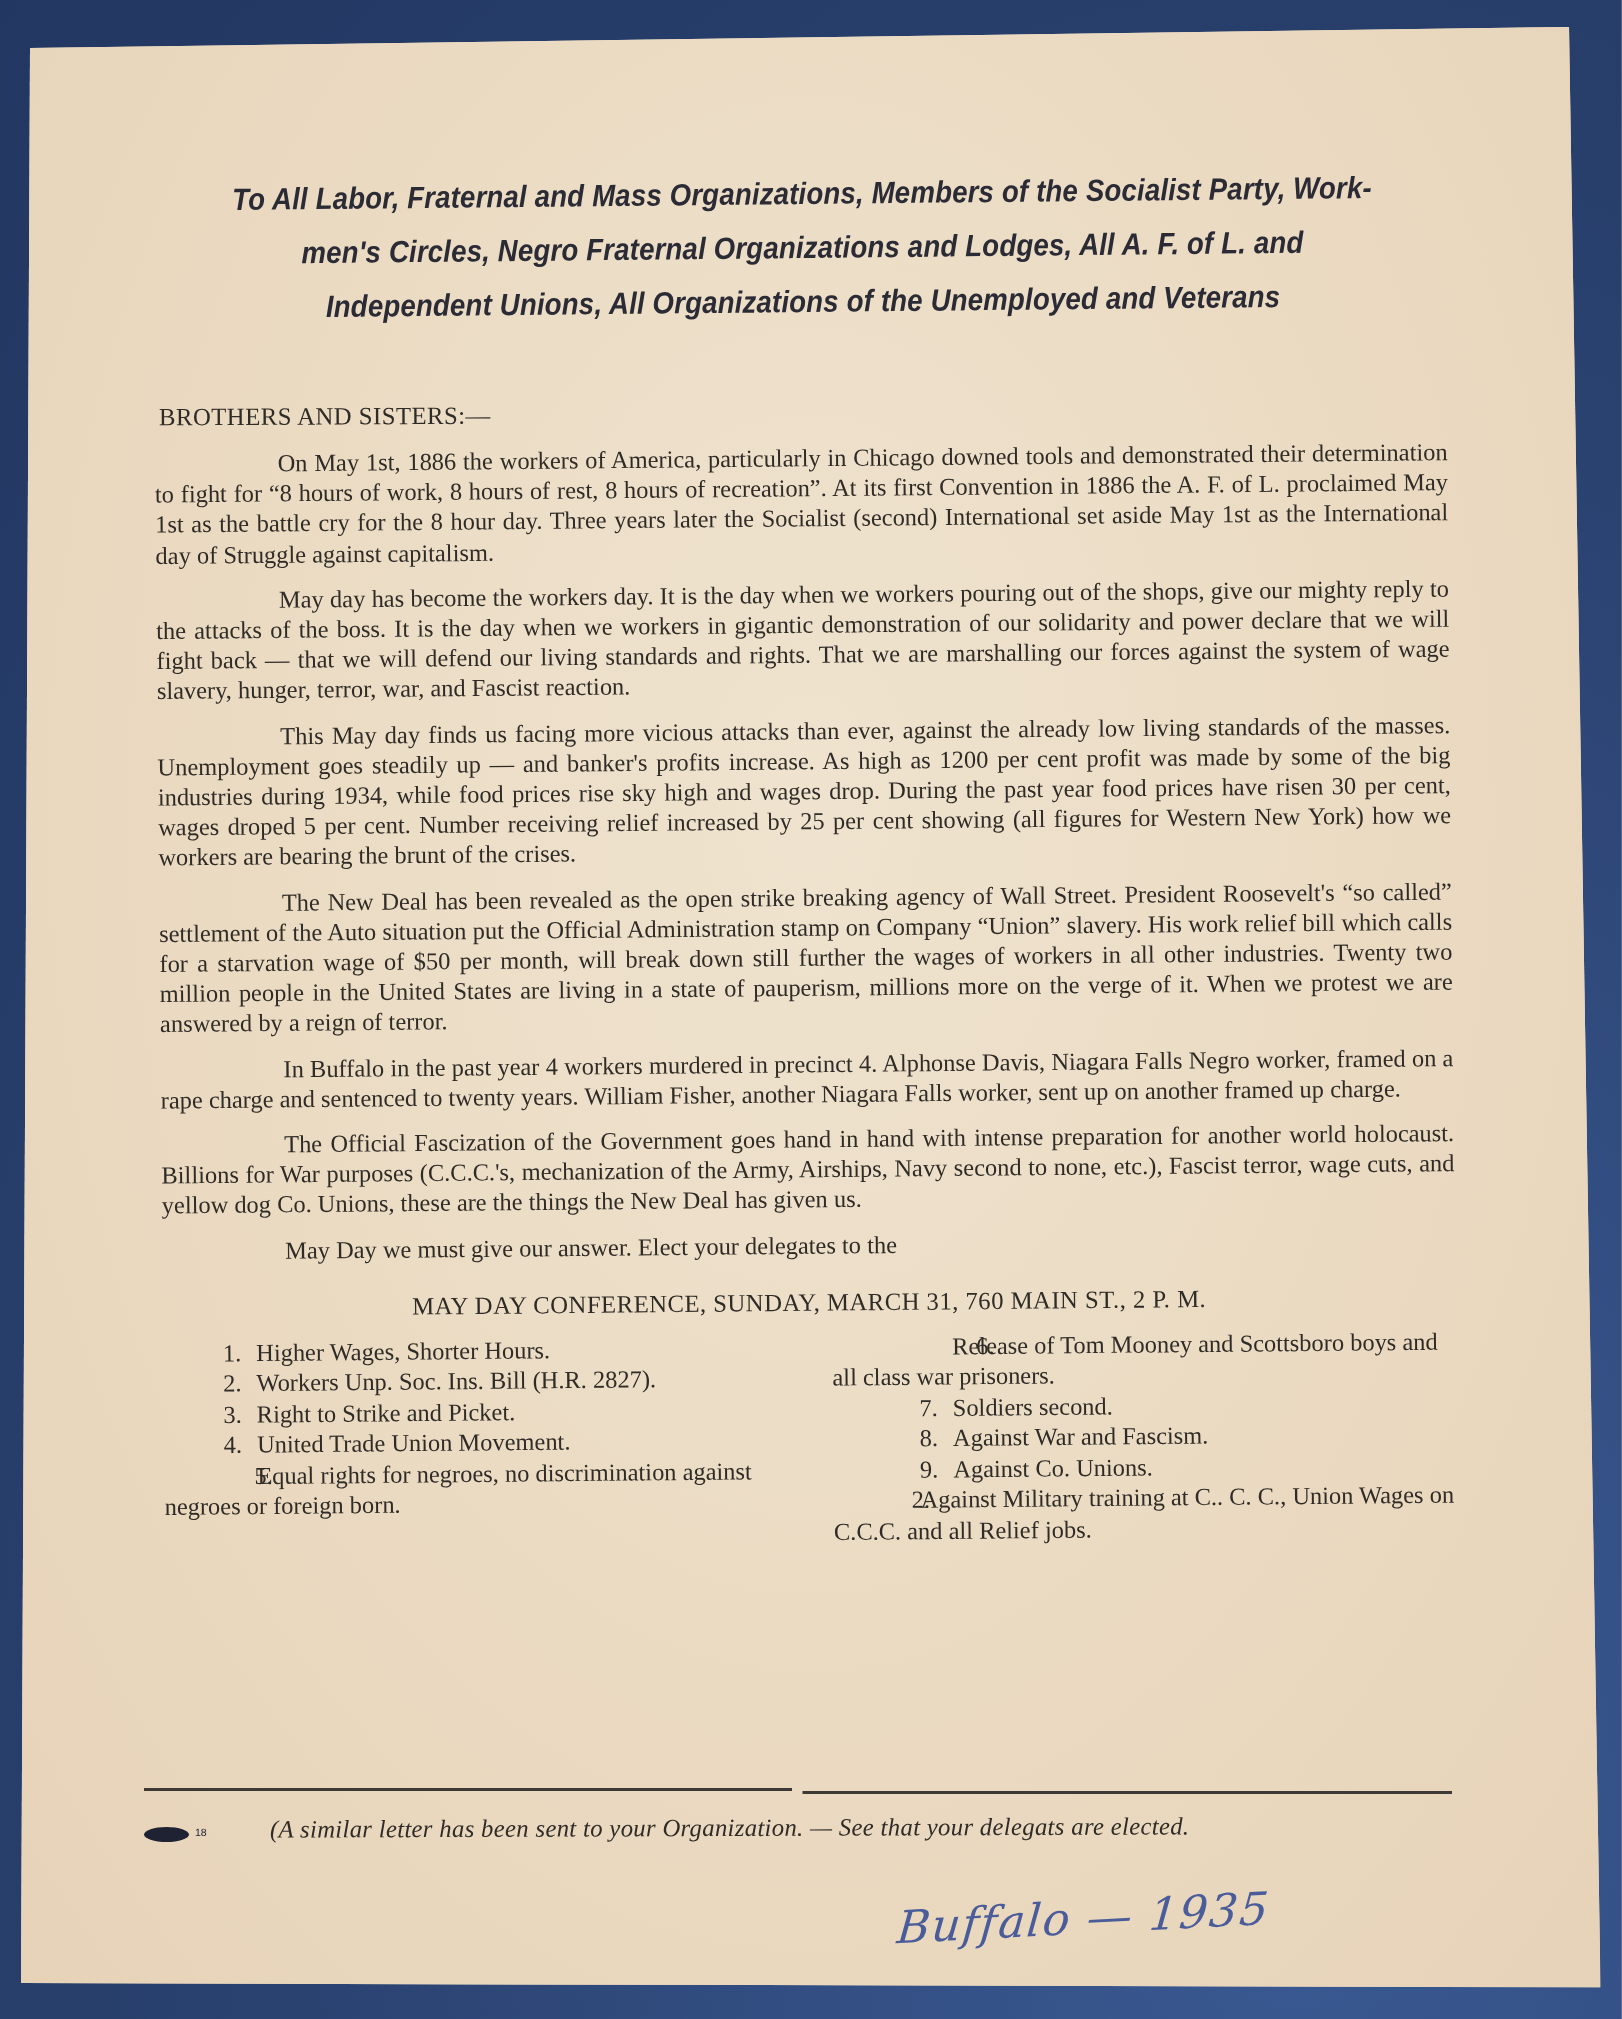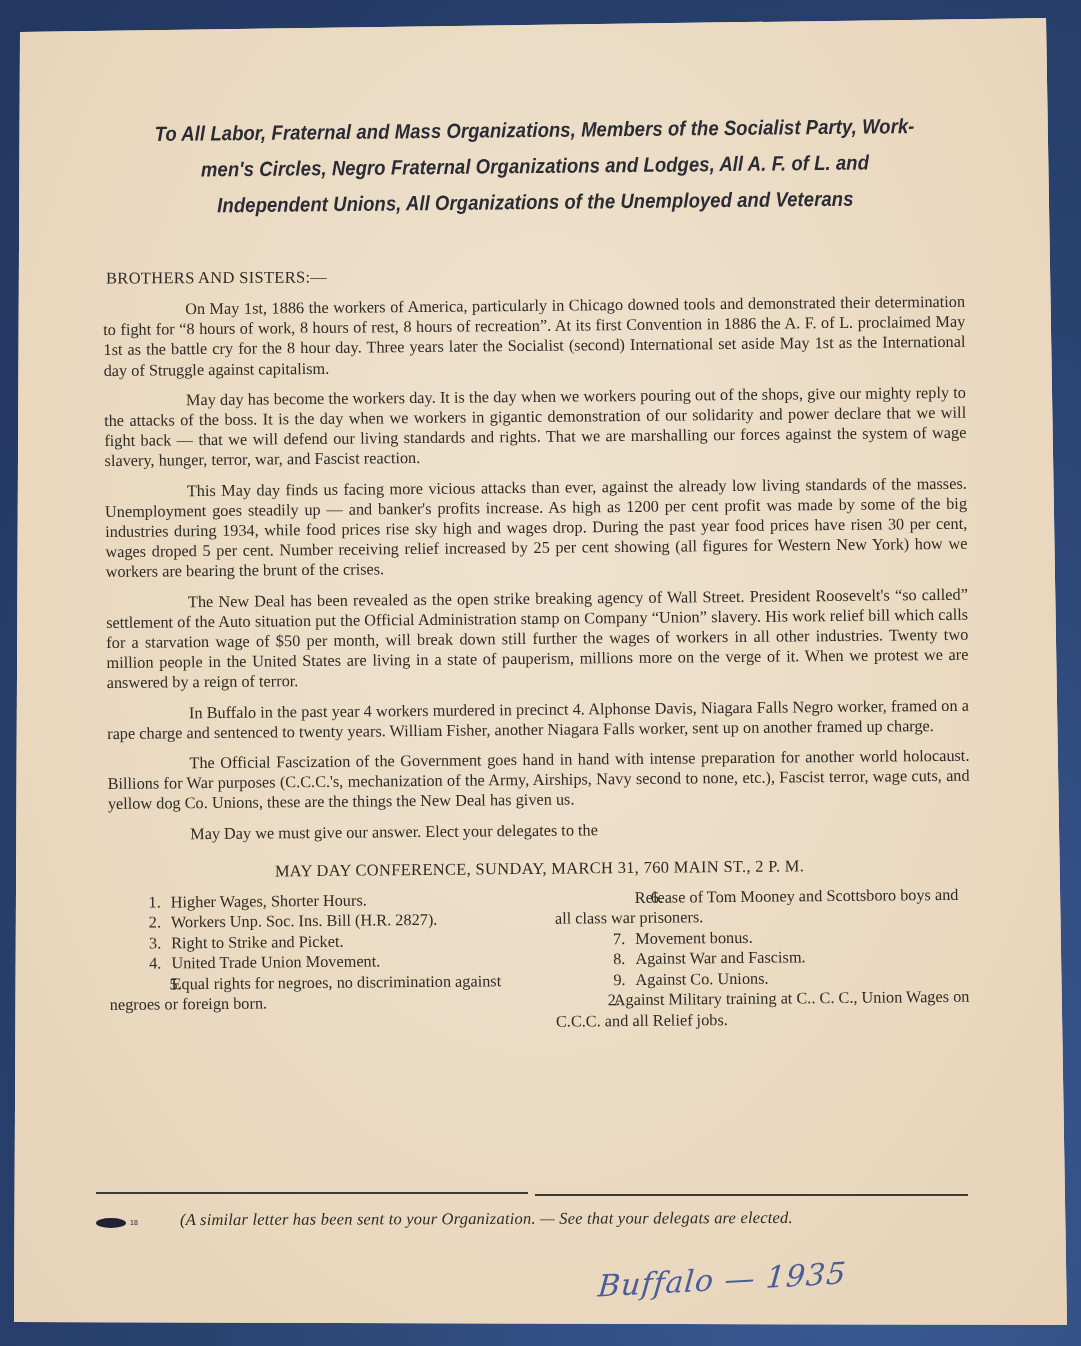--- a/index.html
+++ b/index.html
@@ -113,21 +113,21 @@
     <div class="demands">
       <div class="col left">
         <span class="item"><span class="num">1.</span><span>Higher Wages, Shorter Hours.</span></span>
         <span class="item"><span class="num">2.</span><span>Workers Unp. Soc. Ins. Bill (H.R. 2827).</span></span>
         <span class="item"><span class="num">3.</span><span>Right to Strike and Picket.</span></span>
         <span class="item"><span class="num">4.</span><span>United Trade Union Movement.</span></span>
         <span class="item wrap"><span class="num">5.</span><span>Equal rights for negroes, no discrimination against negroes or foreign born.</span></span>
       </div>
       <div class="col right">
         <span class="item first"><span class="num">6.</span><span>Release of Tom Mooney and Scottsboro boys and all class war prisoners.</span></span>
-        <span class="item"><span class="num">7.</span><span>Movement bonus.</span></span>
+        <span class="item"><span class="num">7.</span><span>Soldiers second.</span></span>
         <span class="item"><span class="num">8.</span><span>Against War and Fascism.</span></span>
         <span class="item"><span class="num">9.</span><span>Against Co. Unions.</span></span>
         <span class="item last"><span class="num">2.</span><span>Against Military training at C.. C. C., Union Wages on C.C.C. and all Relief jobs.</span></span>
       </div>
     </div>
   </div>
 
   <div class="rule" style="left:96px; top:1192px; width:432px;"></div>
   <div class="rule" style="left:535px; top:1194px; width:433px;"></div>
 

